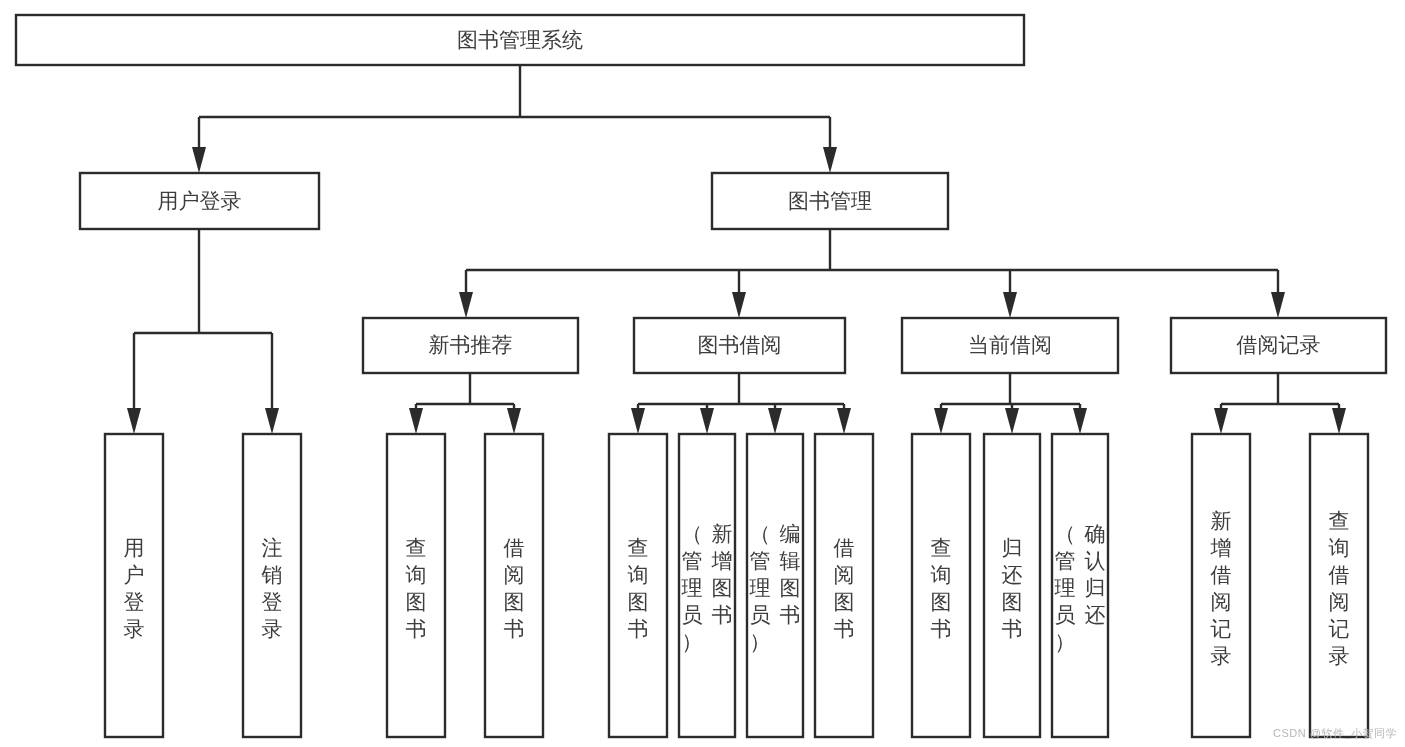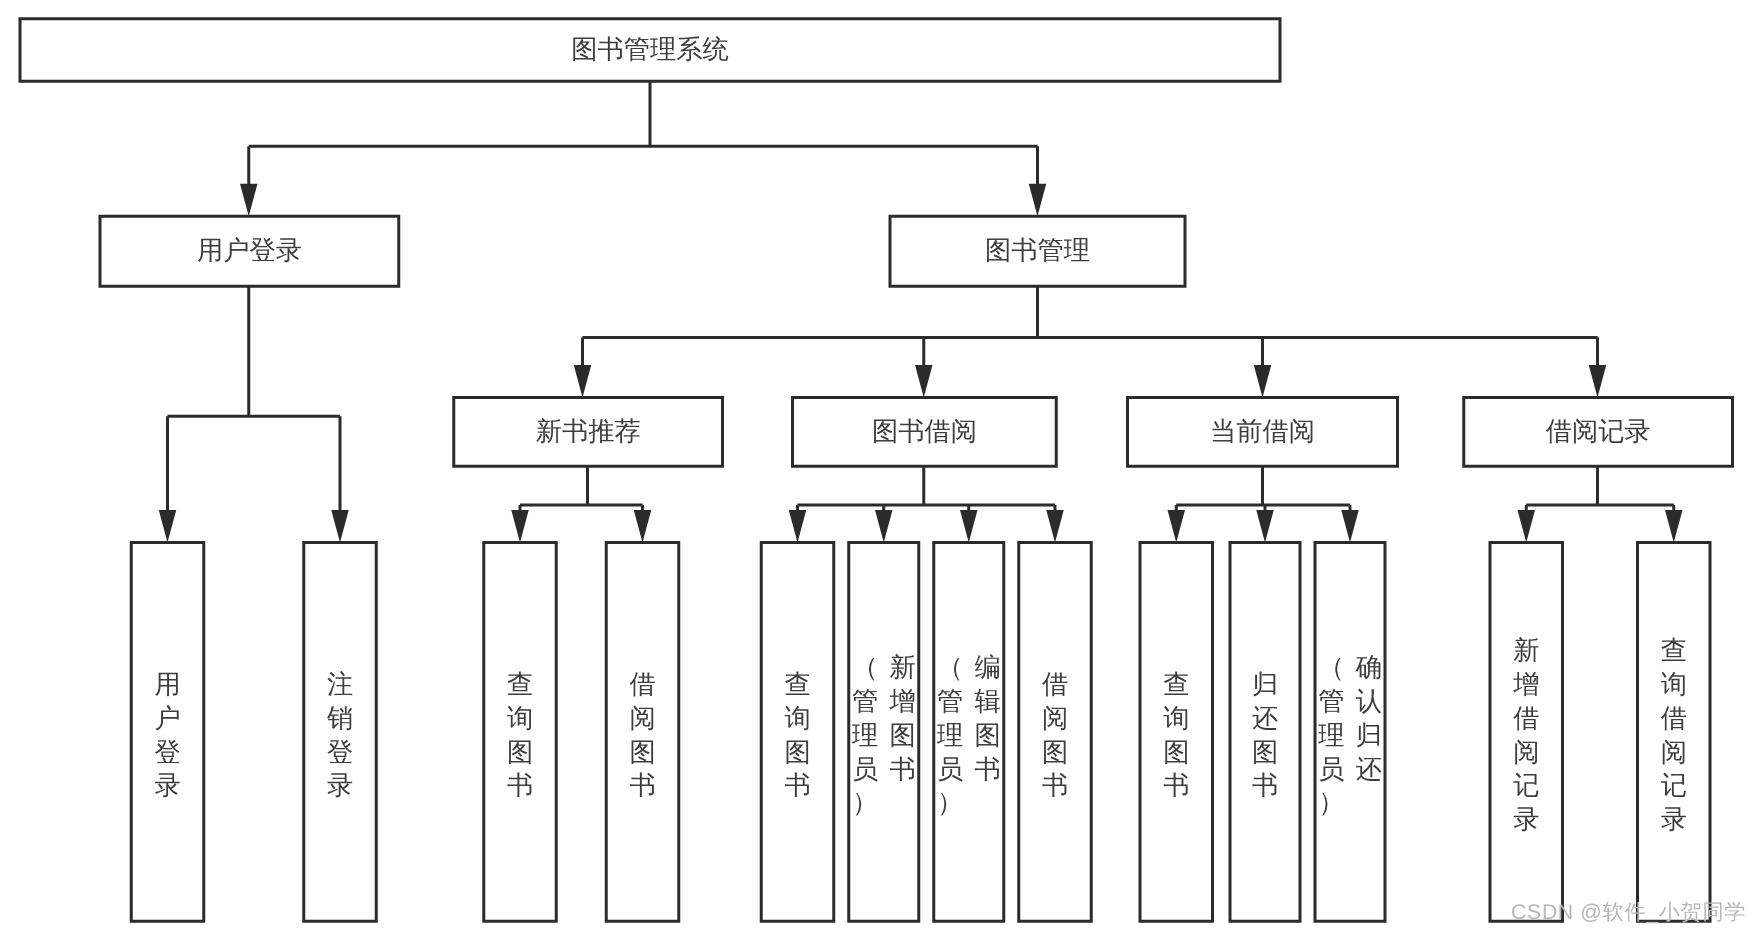--- a/index.html
+++ b/index.html
@@ -52,21 +52,21 @@
     font-size: 21px;
   }
   .label-v-line {
     text-anchor: middle;
   }
   .watermark {
     position: absolute;
     right: 8px;
     bottom: 6px;
     font-family: "Liberation Sans", "DejaVu Sans", sans-serif;
-    font-size: 17px;
+    font-size: 11px;
     color: #b7b7b7;
     letter-spacing: 0.5px;
     white-space: nowrap;
     pointer-events: none;
   }
 </style>
 </head>
 <body>
 
 <div id="stage">

